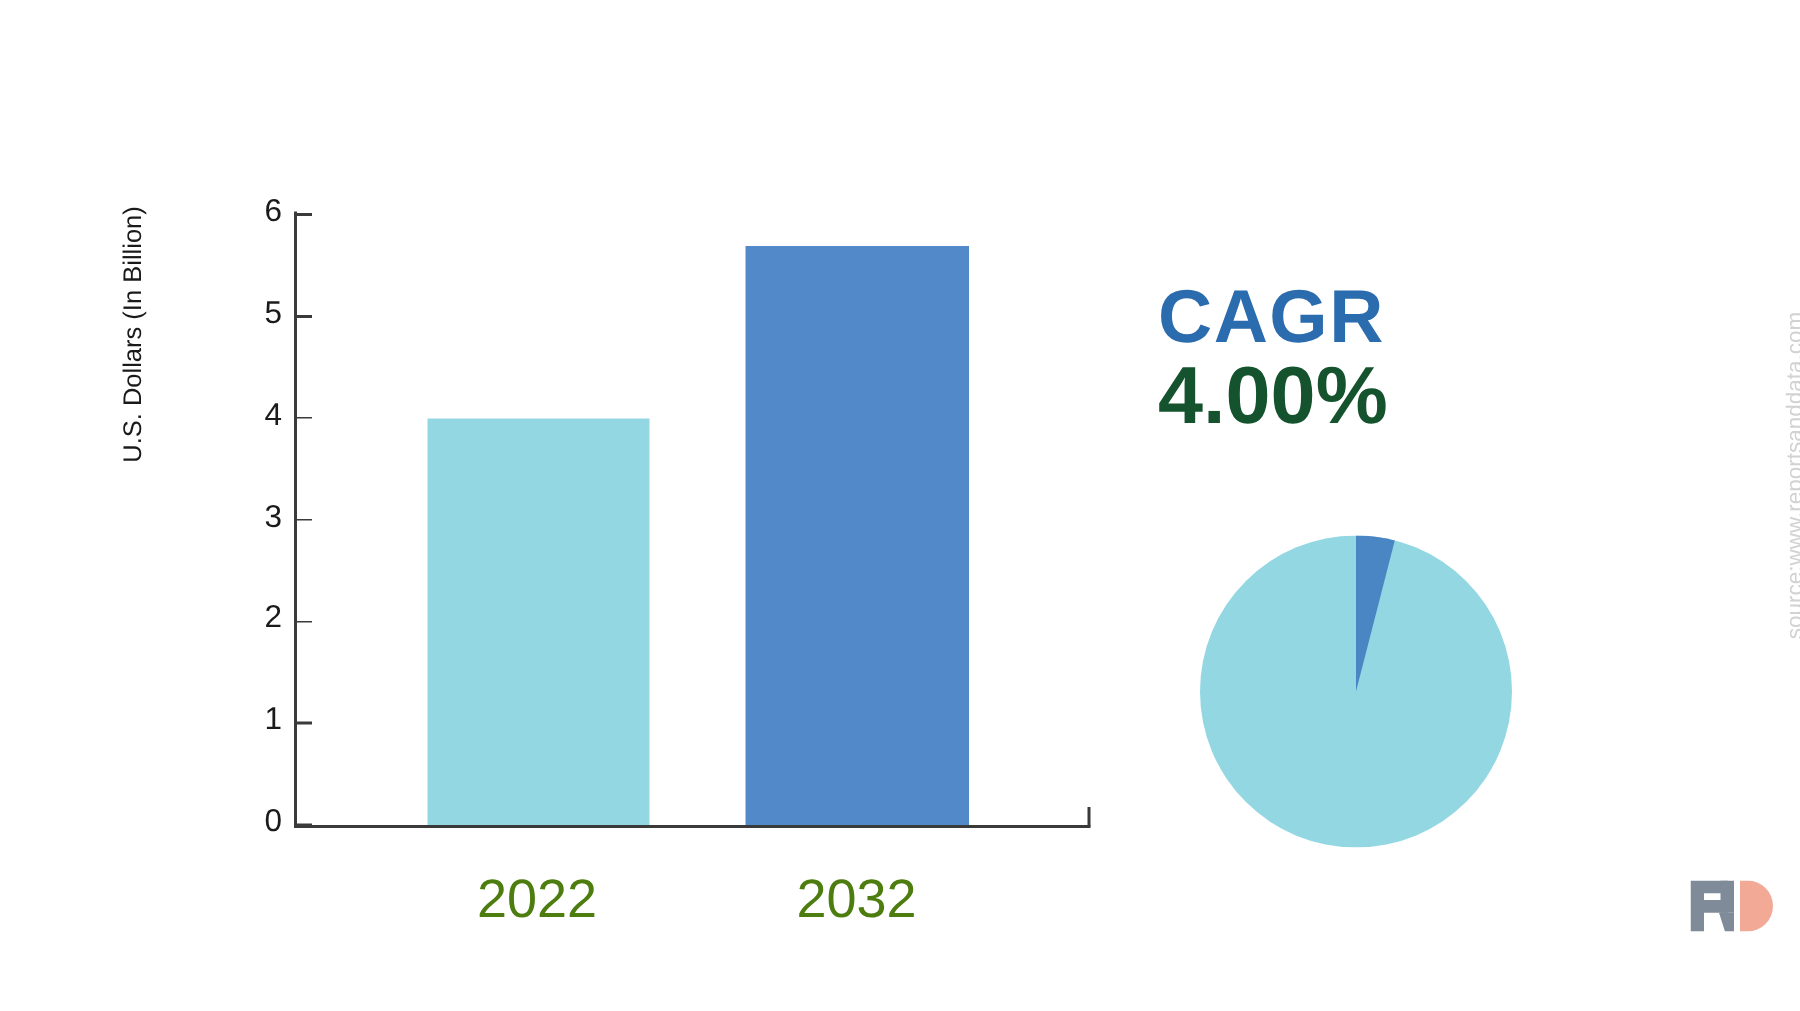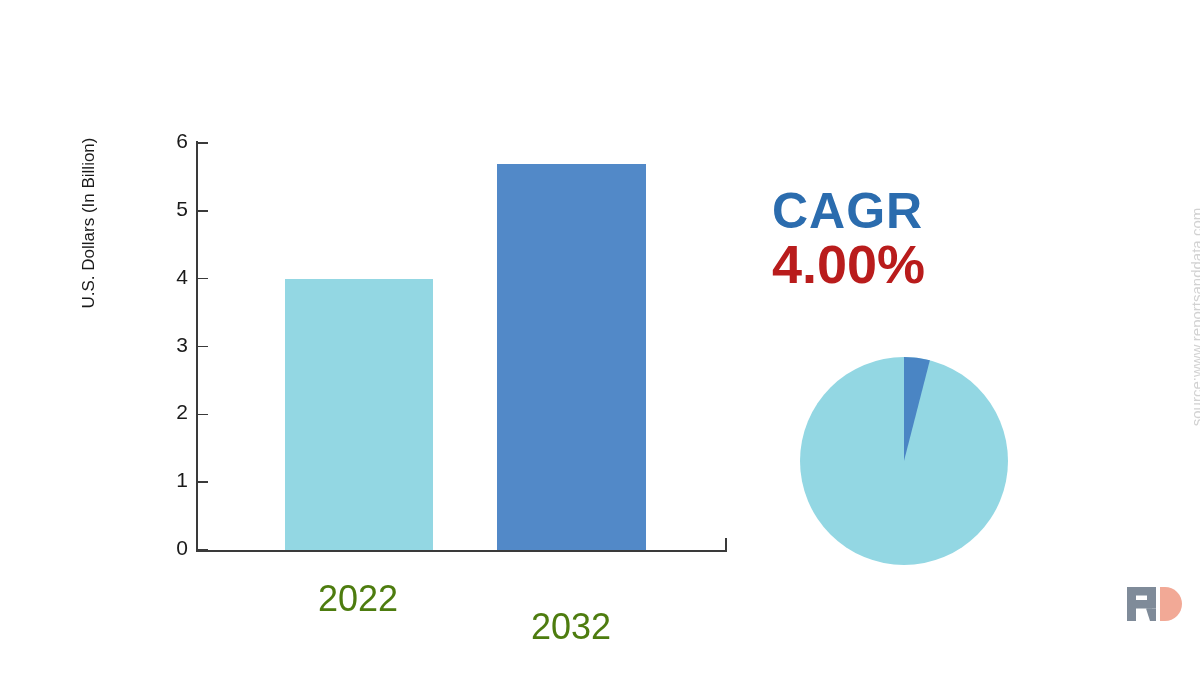--- a/index.html
+++ b/index.html
@@ -188,25 +188,25 @@
       <div class="y-tick" style="top: 549.2px;"></div>
       <div class="ytl" style="left: 148px; top: 536px;">0</div>
     </div>
 
   <div id="plot">
     <div class="bar" style="left: 89px; width: 148px; height: 271.333px; background: rgb(147, 215, 227);"></div>
     <div class="bar" style="left: 301px; width: 149px; height: 385.972px; background: rgb(82, 137, 200);"></div>
   </div>
 
   <div class="cat-label" style="left:258px;">2022</div>
-  <div class="cat-label" style="left:471px;margin-top:28px;">2032</div>
+  <div class="cat-label" style="left:471px;">2032</div>
 
   <div id="cagr-block">
     <div id="cagr-label" style="color: rgb(43, 108, 174);">CAGR</div>
-    <div id="cagr-value" style="color: #b91c1c;">4.00%</div>
+    <div id="cagr-value" style="color: #14532d;">4.00%</div>
   </div>
 
   <div id="pie-wrap">
     <svg width="208" height="208" viewBox="0 0 208 208">
       <circle id="pie-base" cx="104" cy="104" r="104" fill="#93d7e3"></circle>
       <path id="pie-slice" fill="#4a85c4" d="M104,104 L104,0 A104,104 0 0 1 129.8637482651449,3.267351242622368 Z"></path>
     </svg>
   </div>
 
   <div id="watermark">source:www.reportsanddata.com</div>

